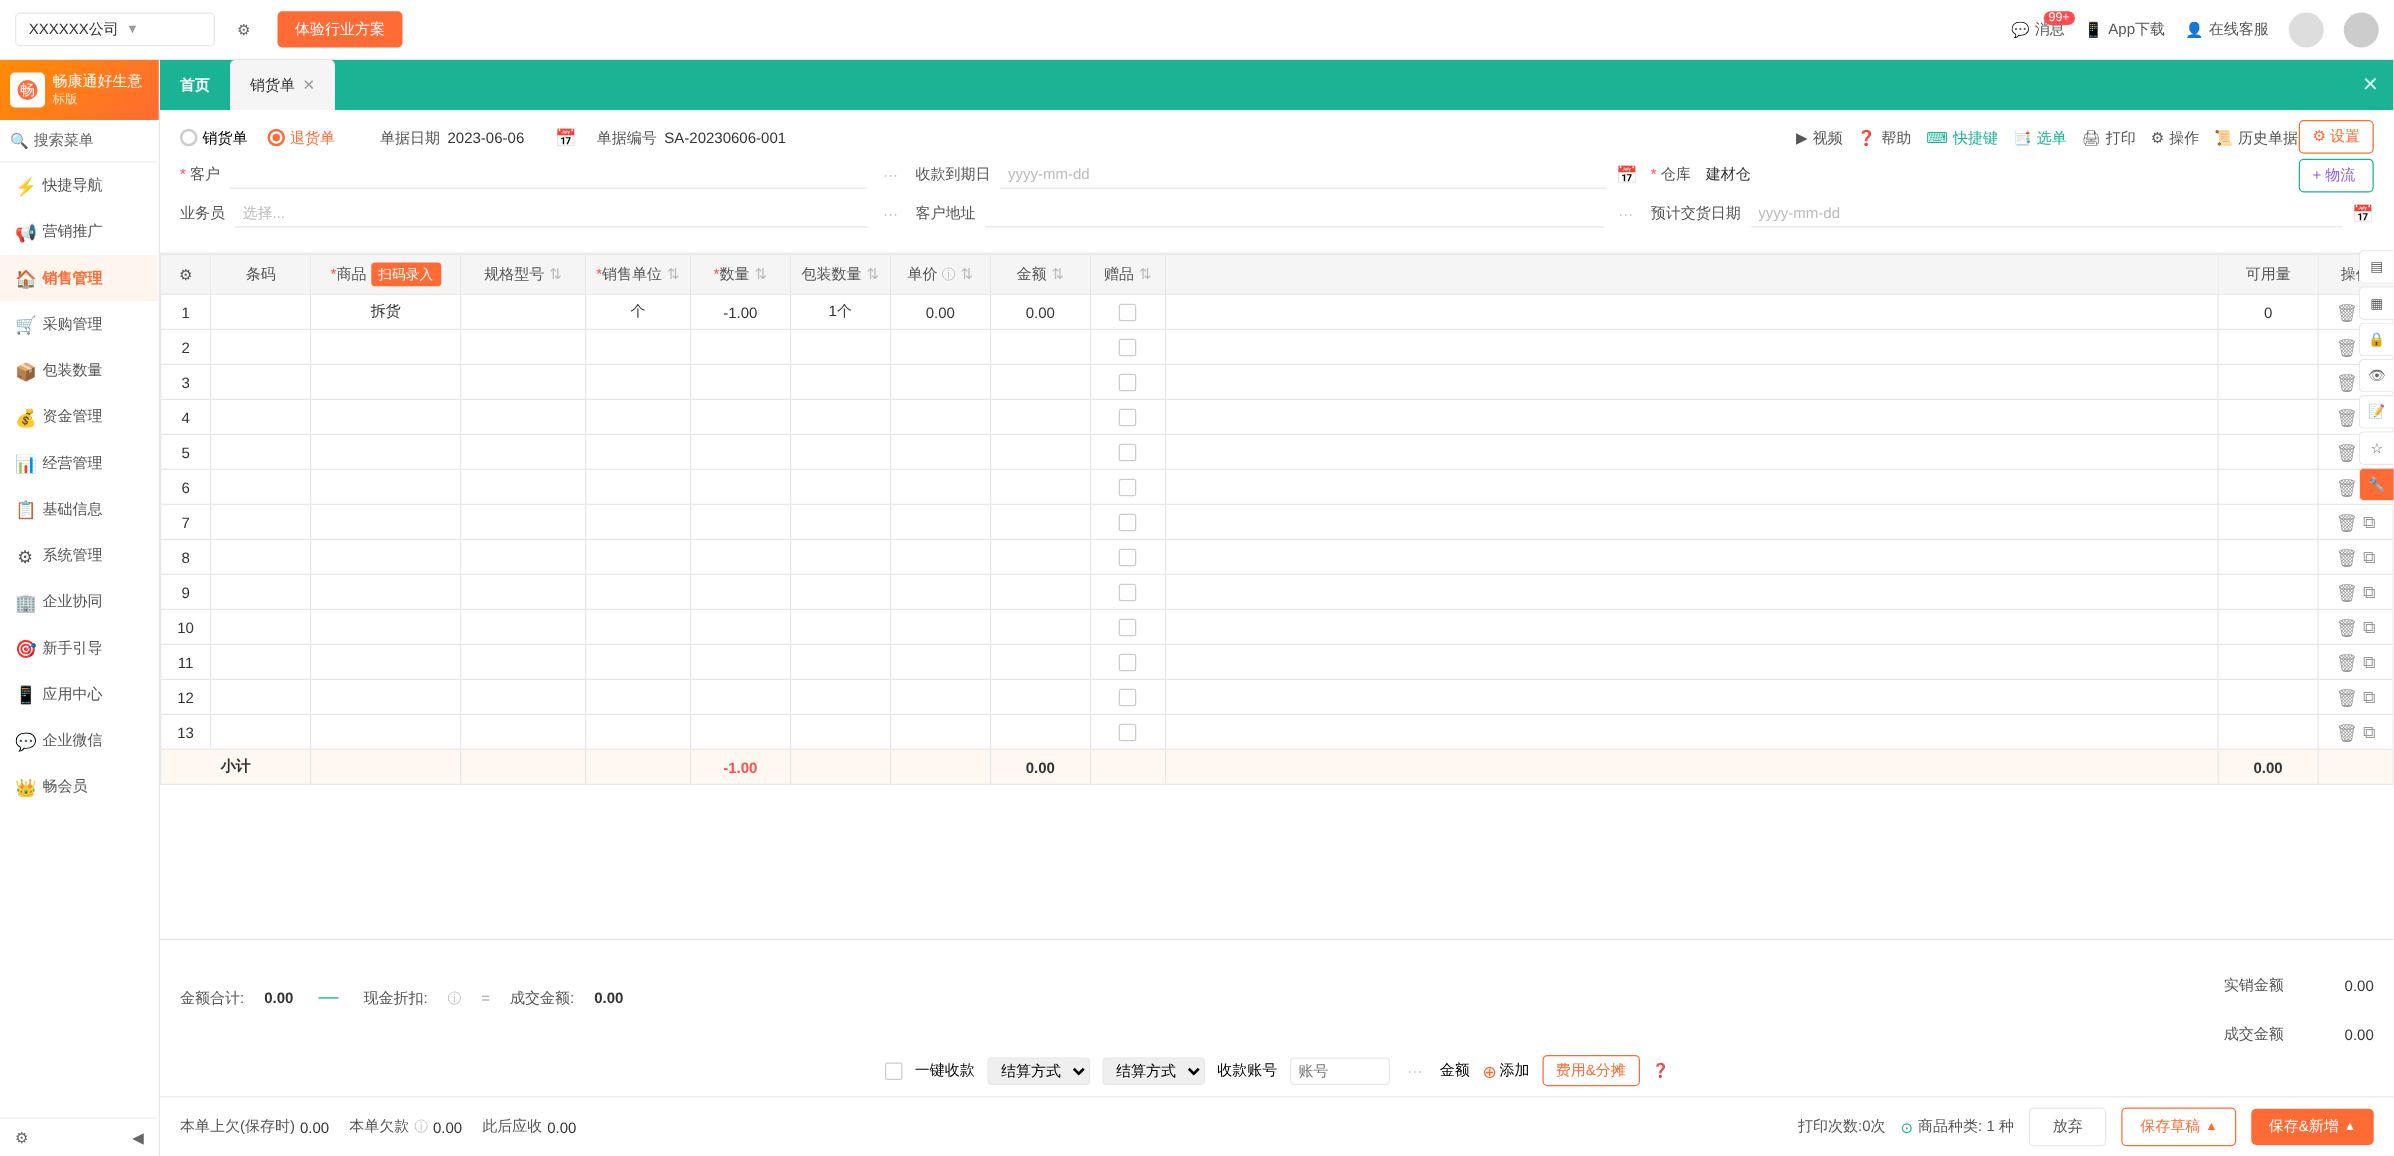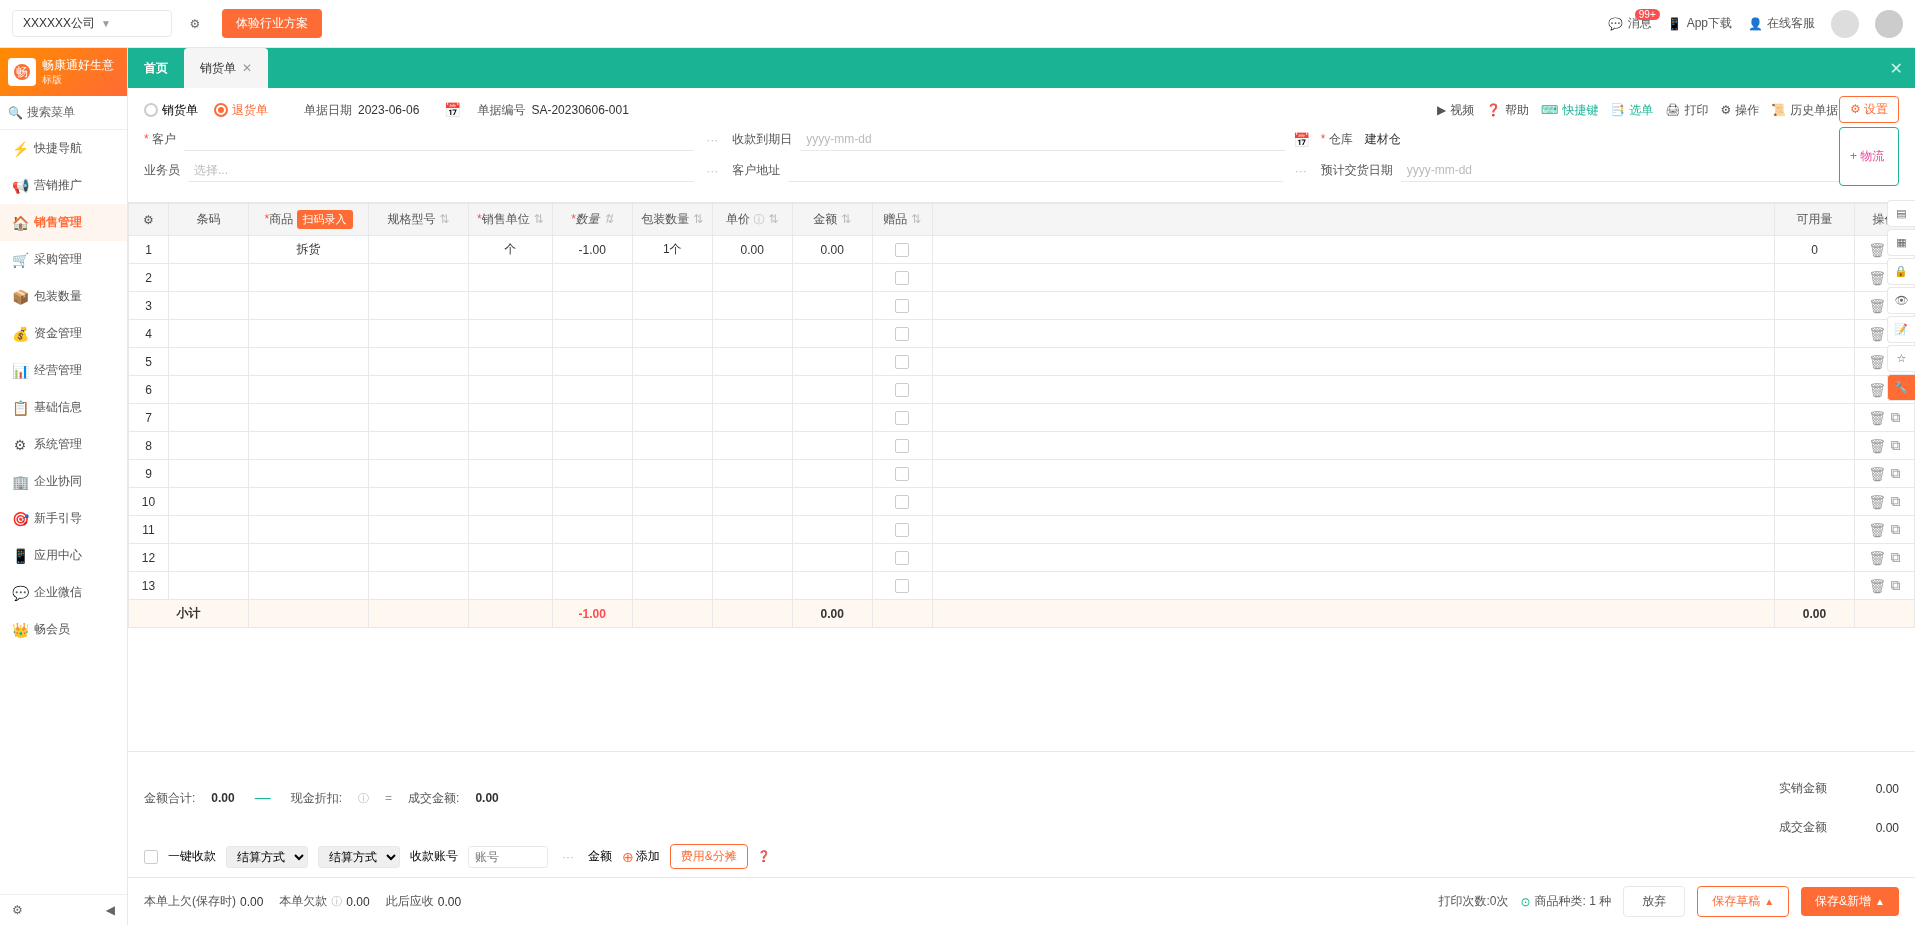--- a/index.html
+++ b/index.html
@@ -107,22 +107,22 @@
     }
     .field-input::placeholder { color: #bbb; }
     .field-dots { color: #bbb; cursor: pointer; padding: 0 4px; }
     .field-calendar { color: #bbb; cursor: pointer; font-size: 14px; }
     .toolbar-item { display: flex; align-items: center; gap: 4px; cursor: pointer; color: #555; font-size: 12px; }
     .btn-setting {
       border: 1px solid #ff6b35; color: #ff6b35; background: #fff;
       padding: 4px 10px; border-radius: 4px; cursor: pointer; display: flex; align-items: center; gap: 3px;
     }
     .btn-logistics {
-      border: 1px solid #1ab394; color: #ec4899; background: #fff;
-      padding: 20px 10px; border-radius: 4px; cursor: pointer; display: flex; align-items: center; gap: 3px;
+      border: 1px solid #1ab394; color: #8b5cf6; background: #fff;
+      padding: 4px 10px; border-radius: 4px; cursor: pointer; display: flex; align-items: center; gap: 3px;
     }
 
     
     .table-wrapper { flex: 1; overflow: auto; background: #fff; }
     .data-table { width: 100%; border-collapse: collapse; min-width: 900px; }
     .data-table th {
       background: #f5f5f5; border: 1px solid #e8e8e8; padding: 6px 8px;
       text-align: center; color: #555; font-weight: normal; white-space: nowrap; position: sticky; top: 0; z-index: 1;
     }
     .data-table td {
@@ -131,21 +131,21 @@
     .scan-btn {
       background: #ff6b35; color: #fff; border: none; border-radius: 3px;
       padding: 2px 6px; cursor: pointer; font-size: 11px;
     }
     .sort-icon { color: #bbb; margin-left: 4px; }
     .col-num { width: 40px; }
     .col-barcode { width: 80px; }
     .col-product { width: 120px; }
     .col-spec { width: 100px; }
     .col-unit { width: 80px; }
-    .col-qty { width: 80px; font-style: italic; }
+    .col-qty { width: 80px; }
     .col-pack { width: 80px; }
     .col-price { width: 80px; }
     .col-amount { width: 80px; }
     .col-gift { width: 60px; }
     .col-avail { width: 80px; }
     .col-ops { width: 60px; }
     .qty-negative { color: #ff4d4f; }
     .row-ops { display: flex; gap: 4px; justify-content: center; }
     .op-btn { cursor: pointer; color: #999; font-size: 14px; border: none; background: none; }
 
@@ -157,21 +157,21 @@
     .bottom-summary {
       background: #fff; border-top: 1px solid #e8e8e8; padding: 8px 16px;
       flex-shrink: 0;
     }
     .summary-row1 { display: flex; align-items: center; gap: 16px; margin-bottom: 8px; }
     .summary-label { color: #555; }
     .summary-value { color: #333; font-weight: bold; }
     .summary-eq { color: #999; }
     .discount-dash { color: #1ab394; font-size: 16px; margin: 0 4px; }
 
-    .payment-row { display: flex; align-items: center; gap: 10px; }
+    .payment-row { display: flex; align-items: center; gap: 10px; justify-content: center; }
     .checkbox-sm { width: 14px; height: 14px; border: 1px solid #ccc; border-radius: 2px; display: inline-flex; align-items: center; justify-content: center; cursor: pointer; }
     .select-sm { border: 1px solid #e8e8e8; border-radius: 3px; padding: 2px 6px; color: #000000; cursor: pointer; }
     .input-sm { border: 1px solid #e8e8e8; border-radius: 3px; padding: 3px 6px; color: #555; width: 80px; }
     .add-btn { background: none; border: none; cursor: pointer; display: flex; align-items: center; gap: 2px; }
     .add-icon { color: #ff6b35; font-size: 14px; }
     .expense-btn {
       border: 1px solid #ff6b35; color: #ff6b35; background: #fff;
       padding: 3px 10px; border-radius: 4px; cursor: pointer;
     }
     .rs-row { display: flex; gap: 12px; align-items: center; margin-top: 20px; }

